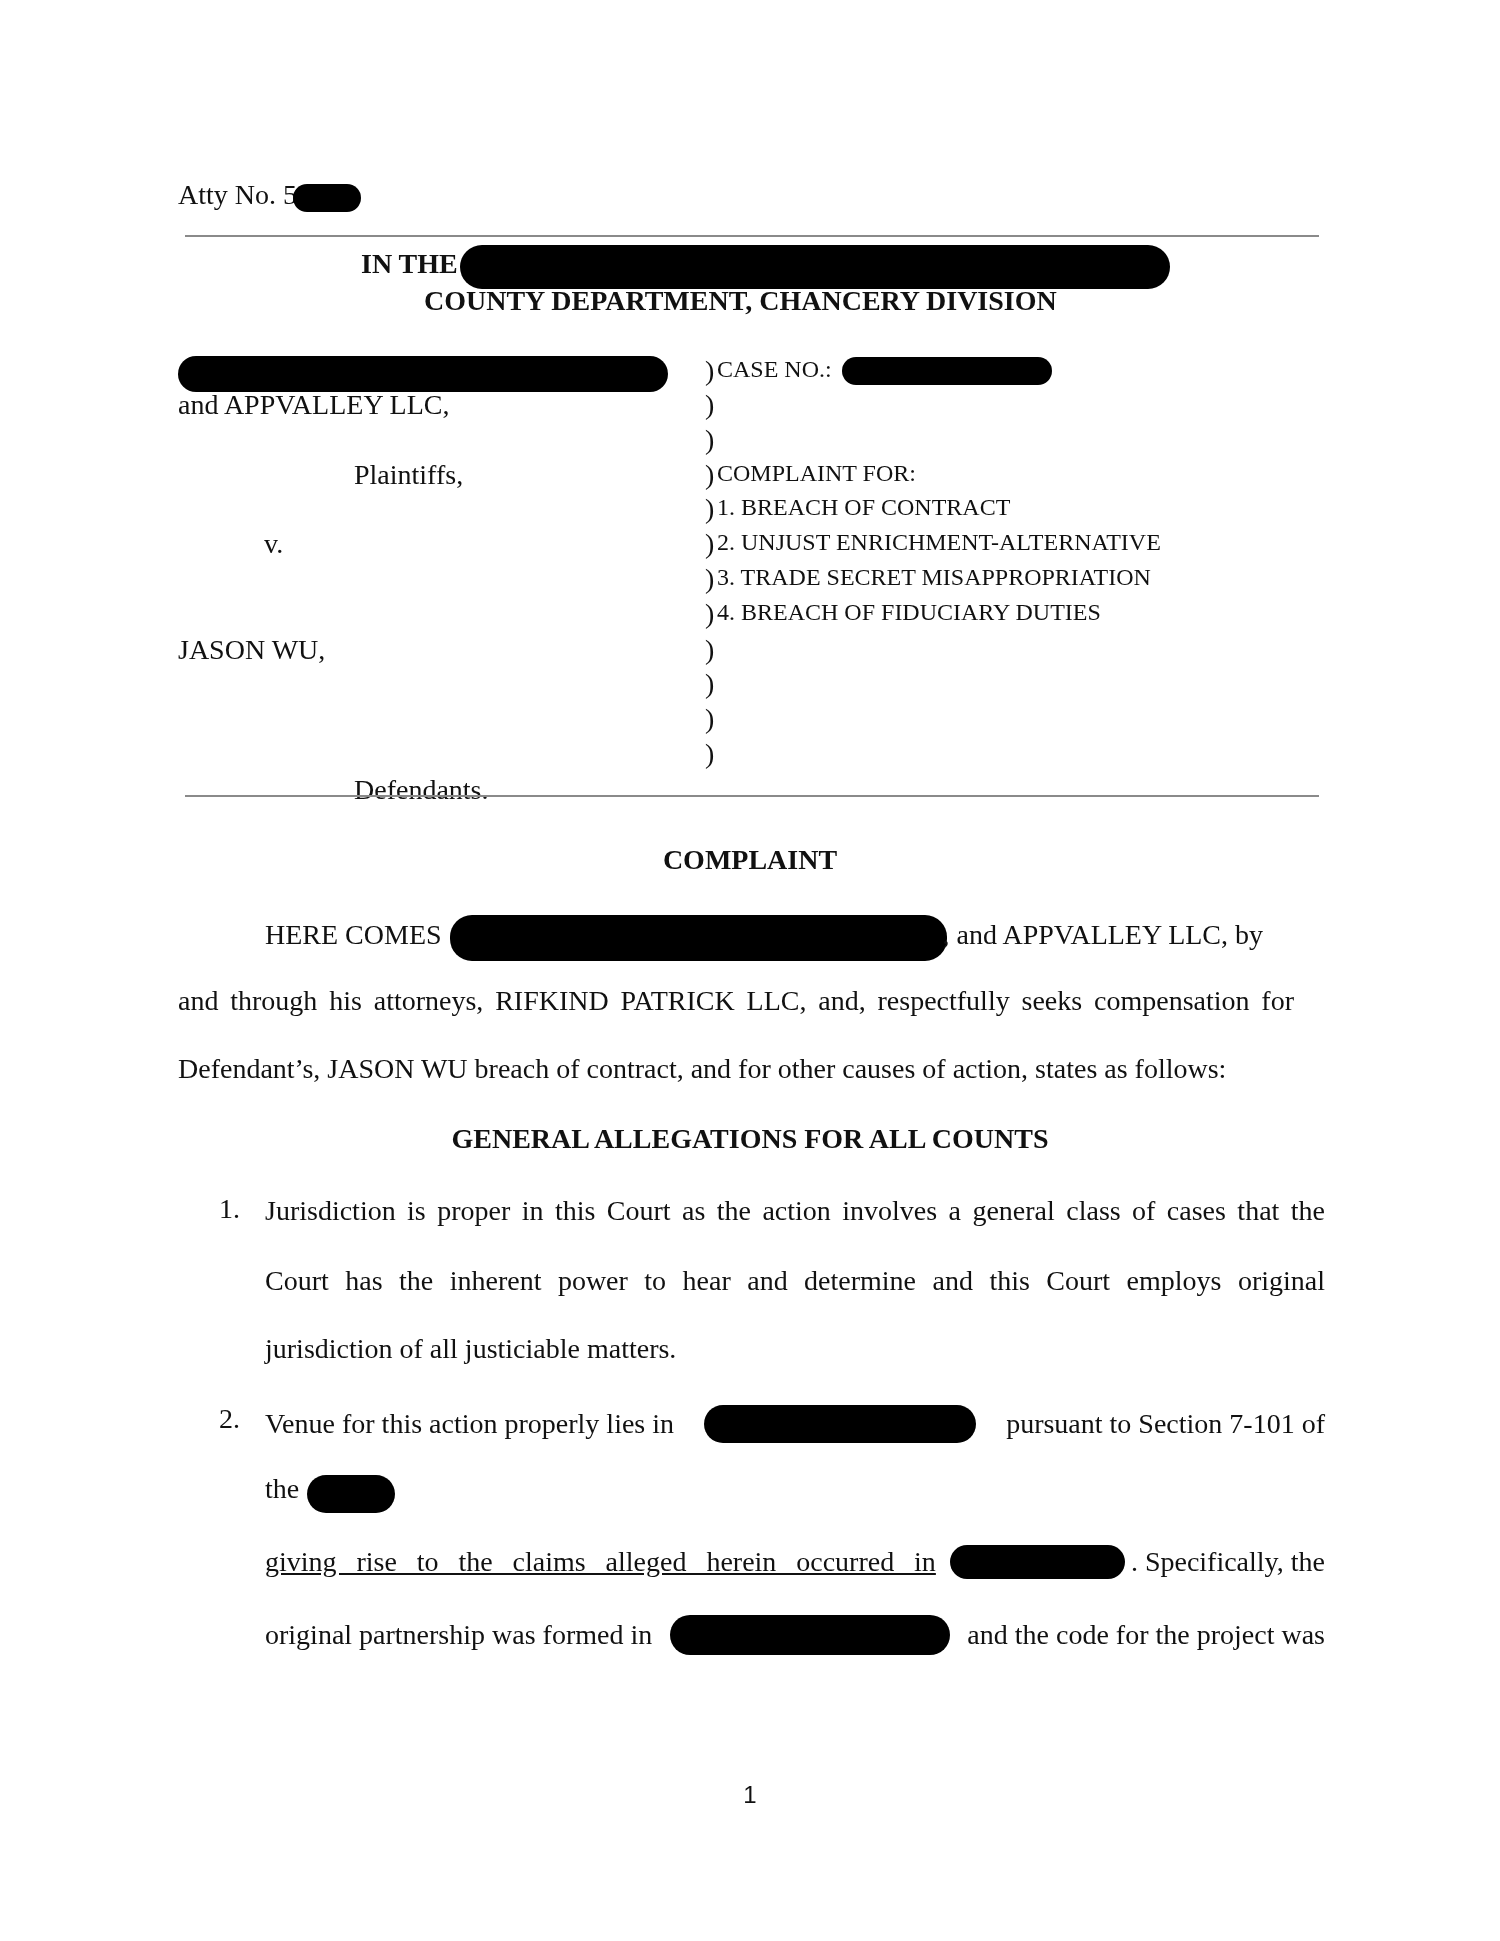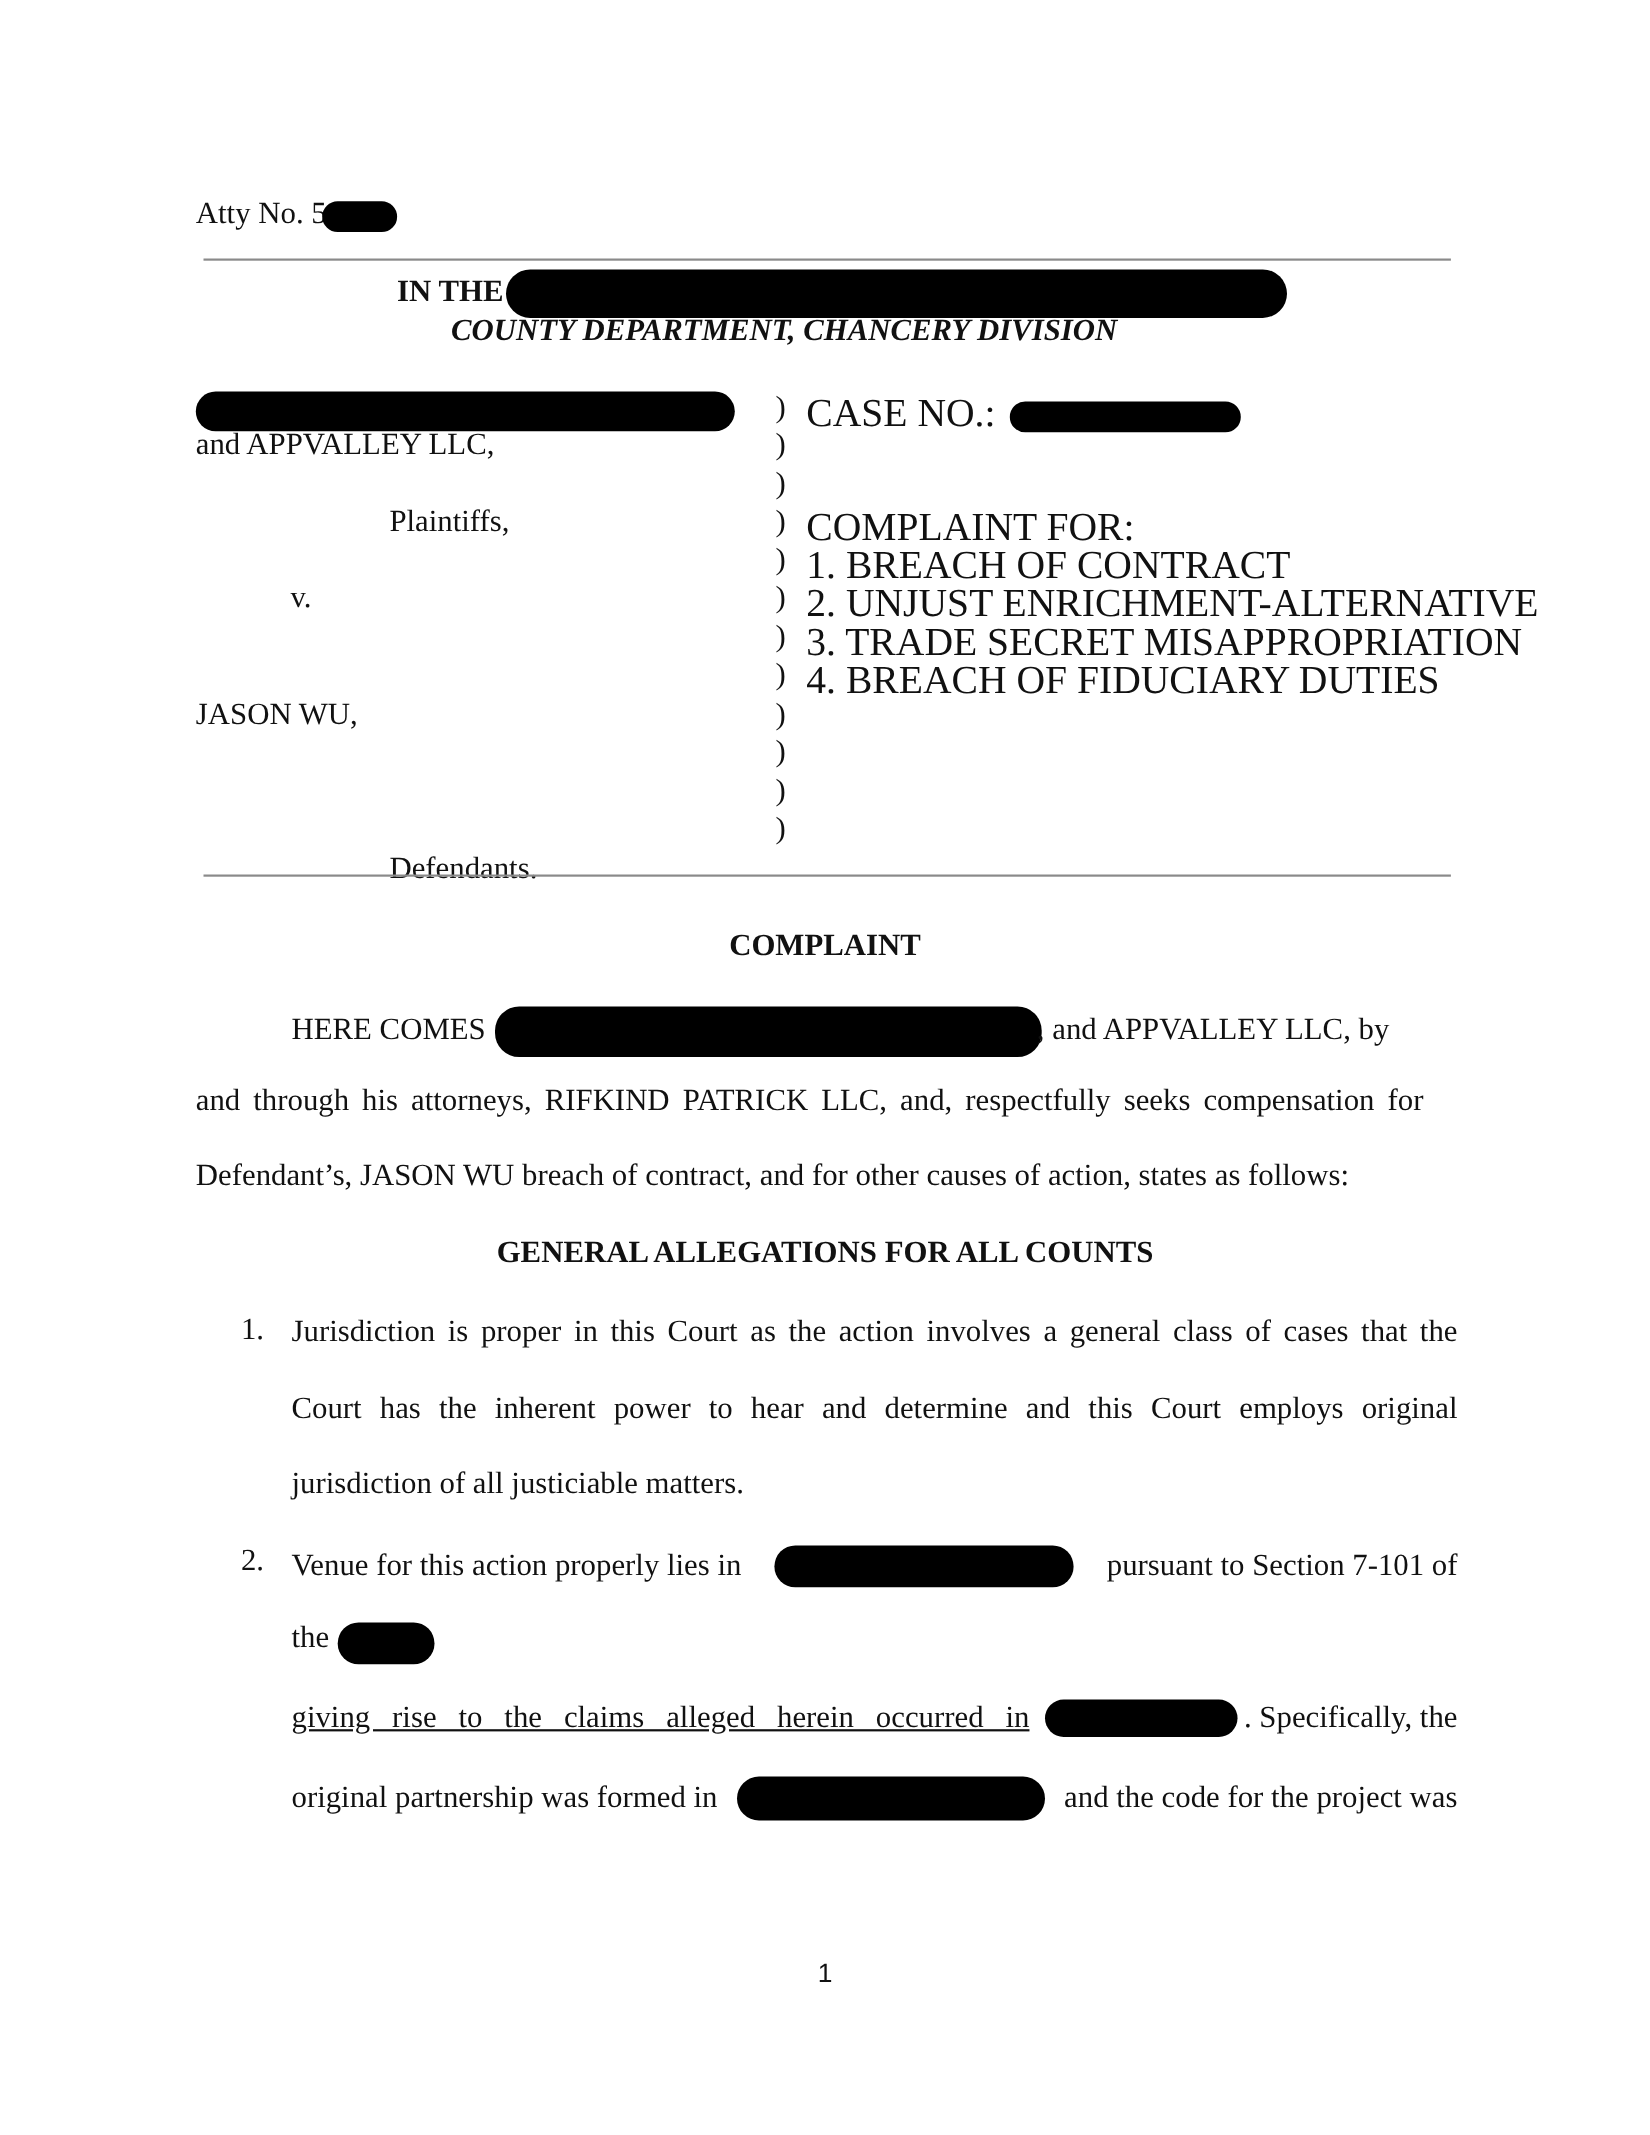--- a/index.html
+++ b/index.html
@@ -5,38 +5,38 @@
   html, body { margin:0; padding:0; background:#ffffff; }
   body { width:1500px; height:1941px; position:relative; overflow:hidden;
          font-family:"Liberation Serif", "DejaVu Serif", serif; color:#111; }
   .abs { position:absolute; white-space:nowrap; line-height:1; }
   .t { font-size:28px; }
   .b { font-weight:bold; }
   .rule { position:absolute; left:185px; width:1134px; height:2px; background:#8a8a8a; }
   .redact { display:inline-block; background:#000; border-radius:22px; vertical-align:middle; }
   .center { left:0; width:1500px; text-align:center; }
   .paren { position:absolute; left:705px; font-size:28px; }
-  .rt { position:absolute; left:733px; font-size:36px; }
+  .rt { position:absolute; left:717px; font-size:24px; }
   .justify-line { position:absolute; left:265px; width:1060px; font-size:28px; text-align:justify; text-align-last:justify; white-space:nowrap; }
   .num { position:absolute; left:219px; font-size:28px; }
   .pagenum { font-family:"Liberation Sans", sans-serif; font-size:24px; }
 </style>
 </head>
 <body>
 
 <div class="abs t" style="left:178px; top:181px;">
   <span>Atty No. 5</span><span class="redact" style="width:68px;height:28px;margin-left:-4px;"></span>
 </div>
 
 <div class="rule" style="top:235px;"></div>
 
 <div class="abs t b" style="left:361px; top:245px;text-align:center;">
   <span>IN THE</span><span class="redact" style="width:710px;height:44px;margin-left:2px;"></span>
 </div>
-<div class="abs t b" style="left:410px; top:287px;font-style:italic;">COUNTY DEPARTMENT, CHANCERY DIVISION</div>
+<div class="abs t b" style="left:424px; top:287px;">COUNTY DEPARTMENT, CHANCERY DIVISION</div>
 
 <div class="abs" style="left:178px; top:356px;">
   <span class="redact" style="width:490px;height:36px;"></span>
 </div>
 <div class="abs t" style="left:178px; top:391px;">and APPVALLEY LLC,</div>
 <div class="abs t" style="left:354px; top:461px;">Plaintiffs,</div>
 <div class="abs t" style="left:264px; top:530px;">v.</div>
 <div class="abs t" style="left:178px; top:636px;">JASON WU,</div>
 <div class="abs t" style="left:354px; top:776px;">Defendants.</div>
 

